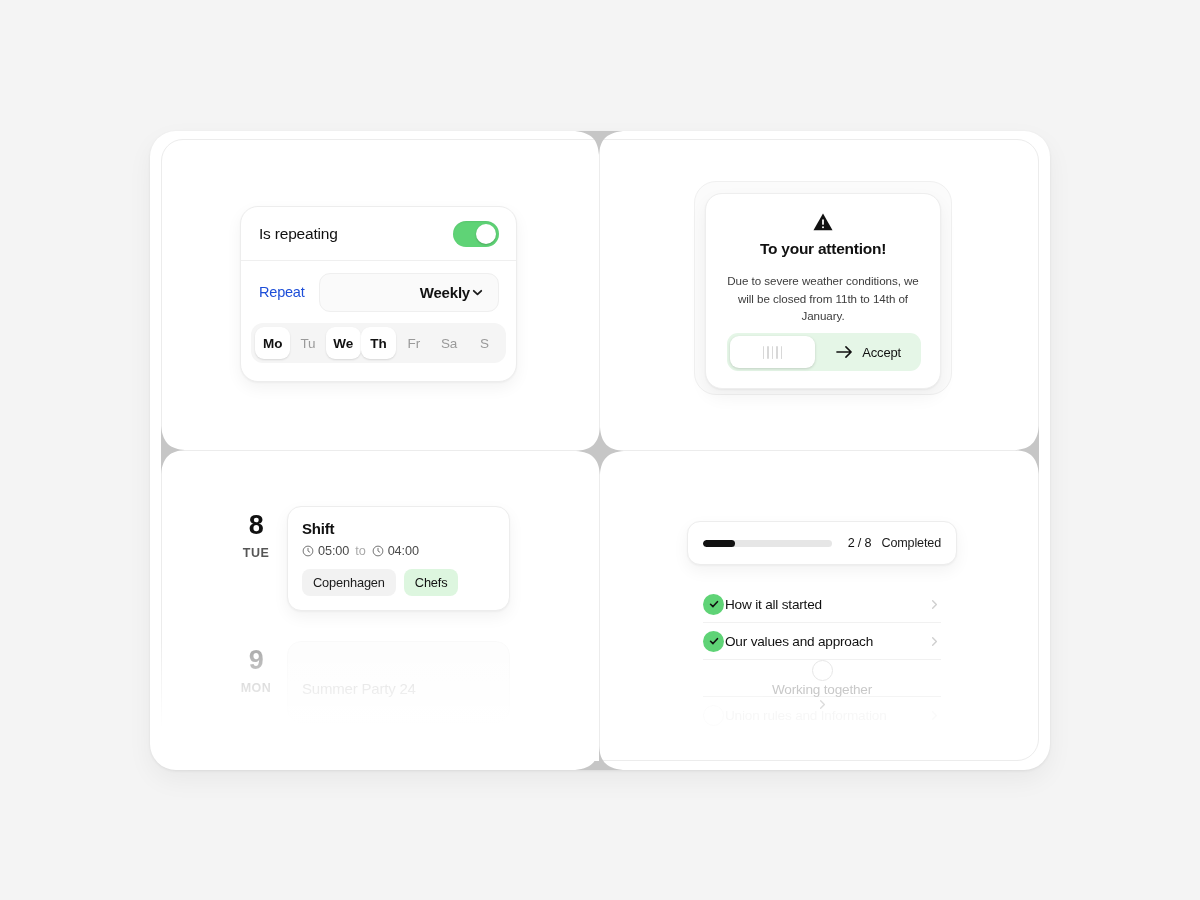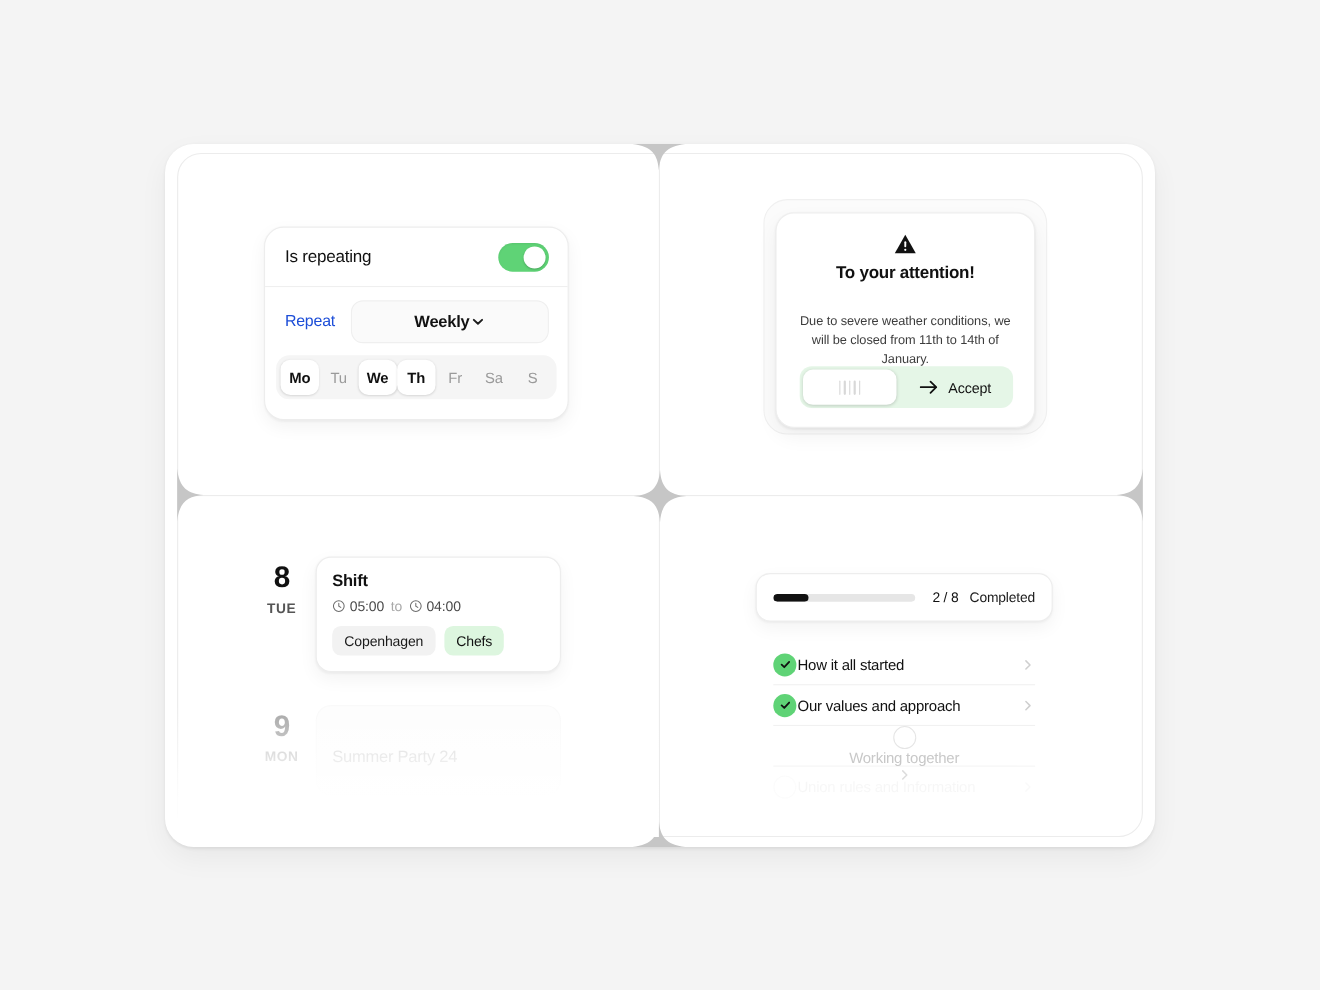--- a/index.html
+++ b/index.html
@@ -133,21 +133,21 @@
     flex: none;
   }
   .select {
     flex: 1;
     height: 39px;
     background: #fafafa;
     border: 1px solid #efefef;
     border-radius: 11px;
     display: flex;
     align-items: center;
-    justify-content: center;
+    justify-content: flex-end;
     padding: 0 13px 0 14px;
   }
   .select-value {
     font-size: 15px;
     color: #111111;
     font-weight: 600;
     letter-spacing: -.2px;
   }
   .chevron { color: #1d1d1d; display: flex; }
 
@@ -202,21 +202,21 @@
     box-shadow: 0 1px 2px rgba(0,0,0,.05), 0 8px 18px rgba(0,0,0,.05);
     padding: 17px 16px 0;
     text-align: center;
   }
   .warn-icon { display: flex; justify-content: center; margin-bottom: 7px; }
   .alert-title {
     font-size: 15.5px;
     font-weight: 700;
     color: #111111;
     letter-spacing: -.25px;
-    margin-bottom: 25px;
+    margin-bottom: 14px;
   }
   .alert-body {
     font-size: 11.6px;
     line-height: 1.52;
     color: #3c3c3c;
     letter-spacing: -.05px;
     padding: 0 4px;
   }
   .slider-track {
     position: absolute;

